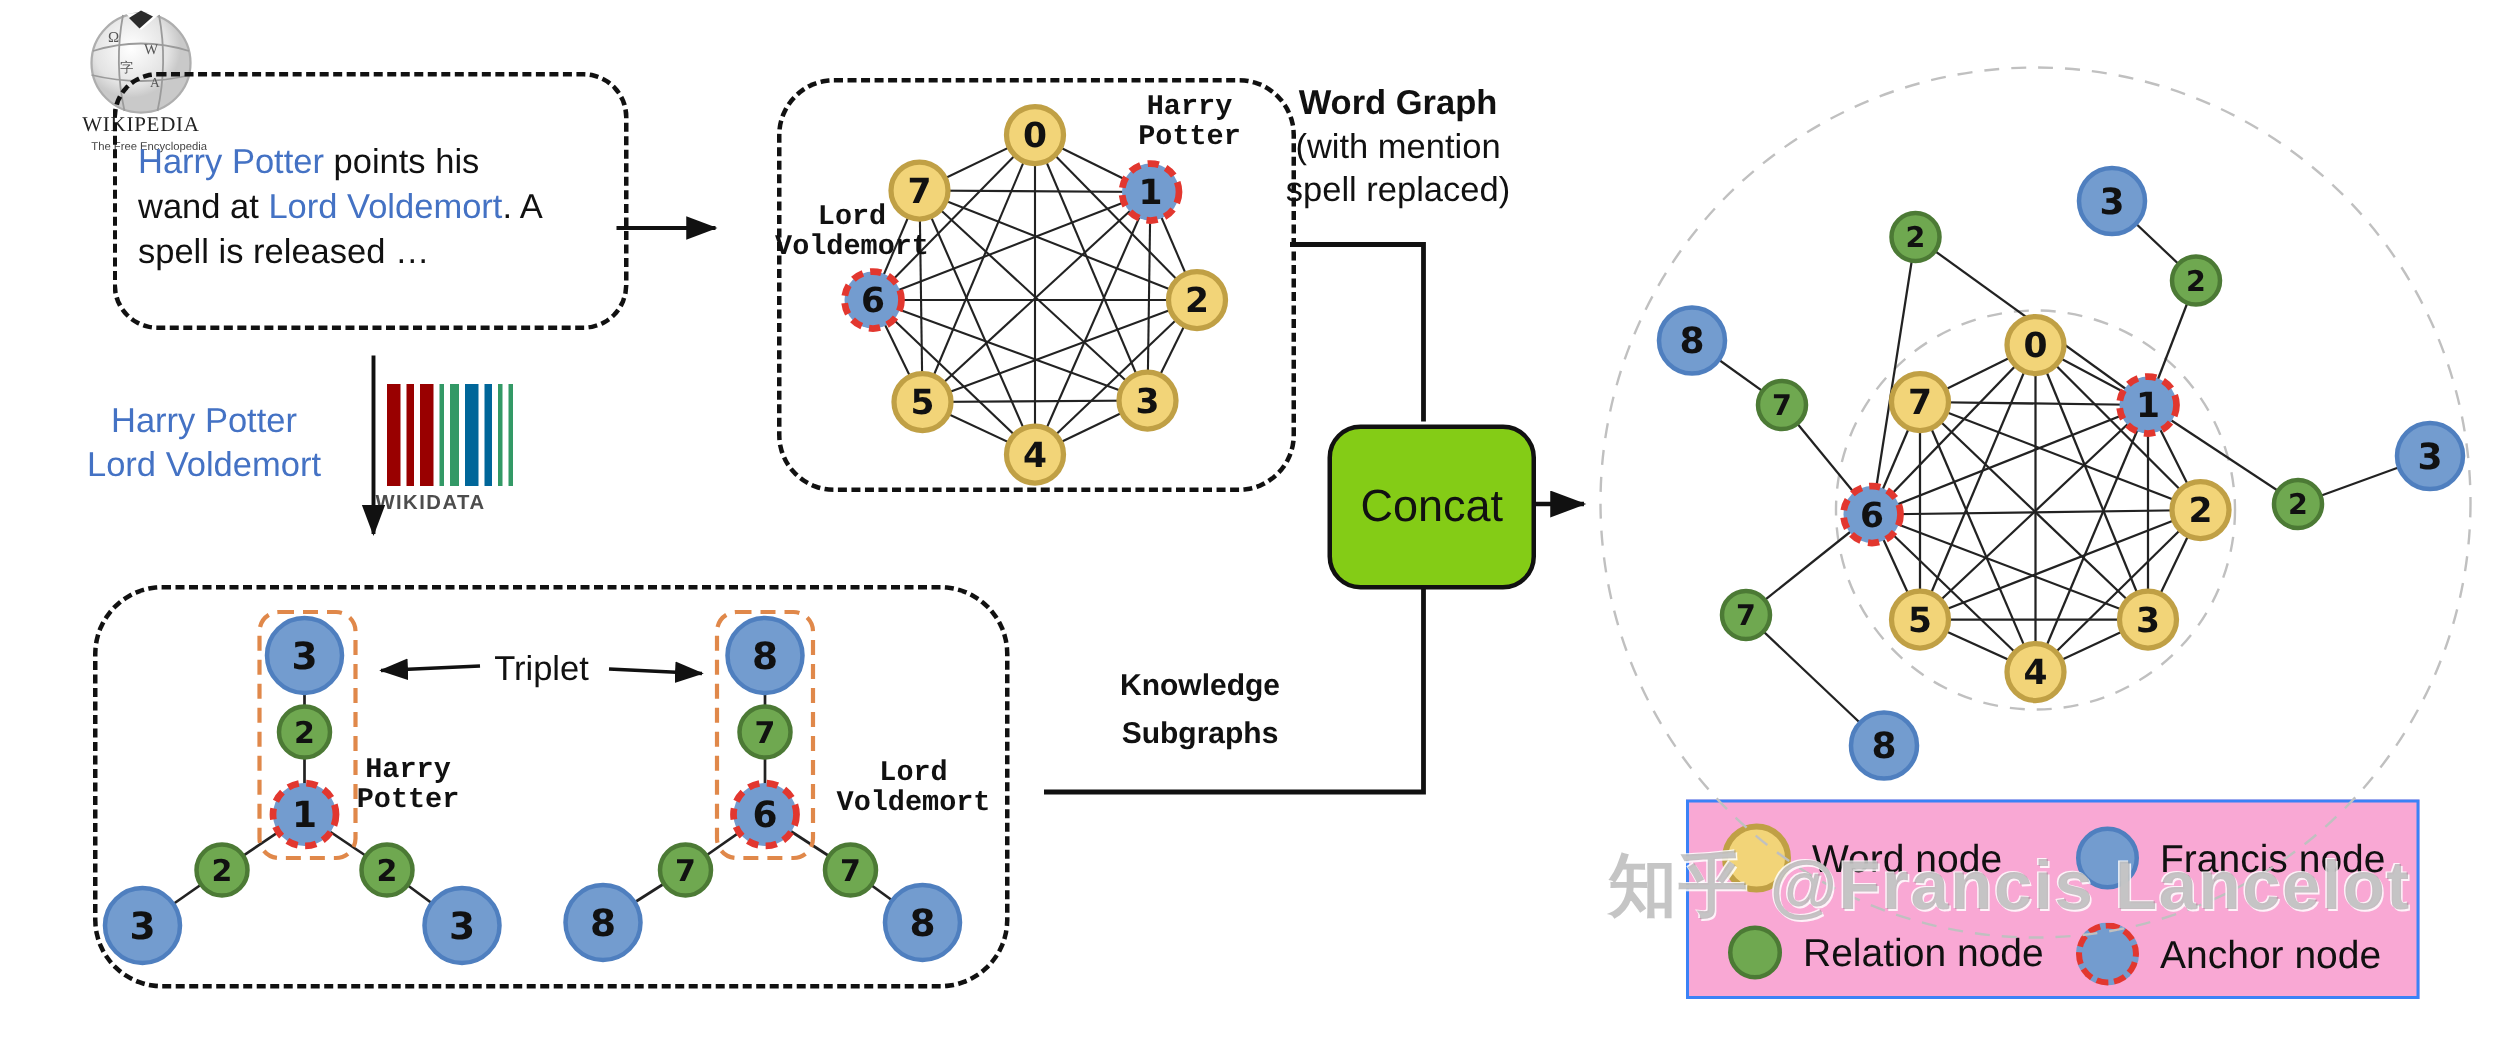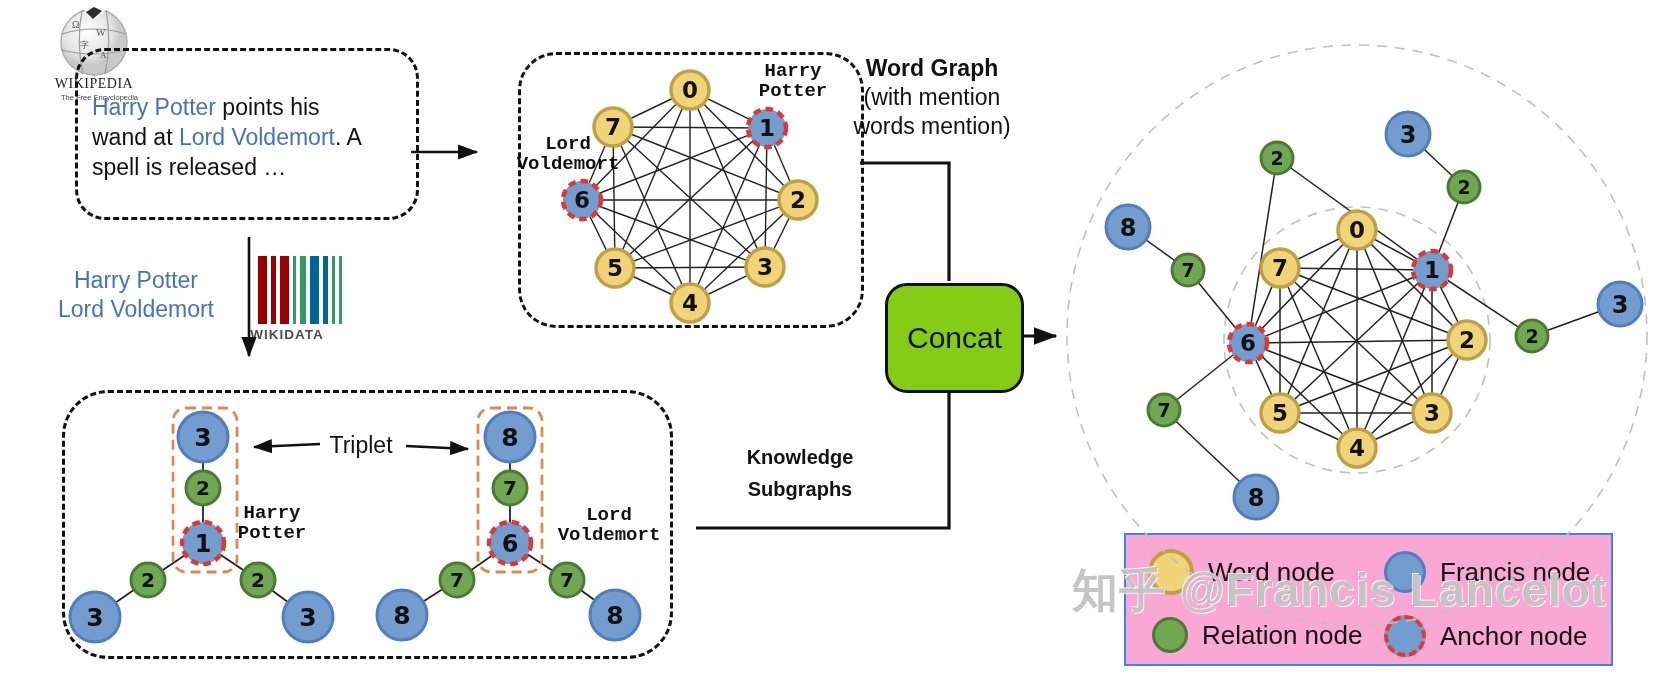--- a/index.html
+++ b/index.html
@@ -158,21 +158,21 @@
       <text x="108" y="87" dy="0.36em" text-anchor="middle" fill="#111" font-weight="bold" font-size="23" font-family="&quot;DejaVu Sans&quot;,sans-serif">7</text>
       <text x="288" y="36" text-anchor="middle" fill="#111" font-size="19" font-weight="bold" font-family="&quot;Liberation Mono&quot;,&quot;DejaVu Sans Mono&quot;,monospace">Harry</text>
       <text x="288" y="56" text-anchor="middle" fill="#111" font-size="19" font-weight="bold" font-family="&quot;Liberation Mono&quot;,&quot;DejaVu Sans Mono&quot;,monospace">Potter</text>
       <text x="63" y="109" text-anchor="middle" fill="#111" font-size="19" font-weight="bold" font-family="&quot;Liberation Mono&quot;,&quot;DejaVu Sans Mono&quot;,monospace">Lord</text>
       <text x="63" y="129" text-anchor="middle" fill="#111" font-size="19" font-weight="bold" font-family="&quot;Liberation Mono&quot;,&quot;DejaVu Sans Mono&quot;,monospace">Voldemort</text>
     </svg>
 
   <div class="abs blocklabel" id="wg-label">
     <div style="font-weight:bold;">Word Graph</div>
     <div>(with mention</div>
-    <div>words mention)</div>
+    <div>spell replaced)</div>
   </div>
 
   <div class="abs" id="concat-box">
     <span>Concat</span>
   </div>
 
   <div class="abs blocklabel" id="kg-label">
     <div>Knowledge</div>
     <div>Subgraphs</div>
   </div>

